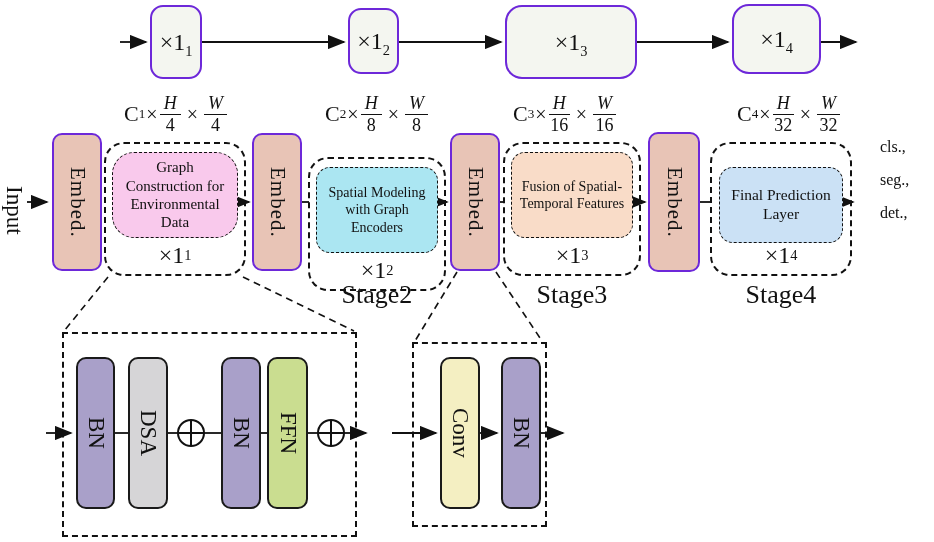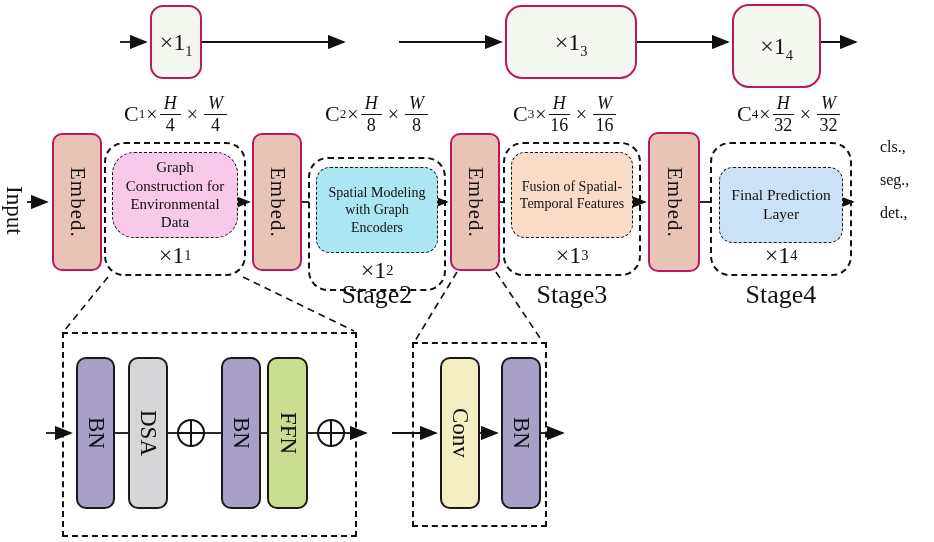--- a/index.html
+++ b/index.html
@@ -2,21 +2,21 @@
 <html><head>
 <meta charset="utf-8">
 <style>
   html,body{margin:0;padding:0;background:#fff;}
   .canvas{
     position:relative;width:934px;height:542px;background:#fff;overflow:hidden;
     font-family:"Liberation Serif","DejaVu Serif",serif;color:#111;
   }
   .overlay{position:absolute;left:0;top:0;width:934px;height:542px;pointer-events:none;}
   .box{
-    position:absolute;border:2px solid #be185d;display:flex;align-items:center;justify-content:center;
+    position:absolute;border:2px solid #6d28d9;display:flex;align-items:center;justify-content:center;
     box-sizing:border-box;
   }
   .topbox{border-radius:13px;font-size:24px;}
   .topbox.wide{border-radius:17px;}
   .embed{border-radius:10px;}
   .vtext{writing-mode:vertical-rl;text-orientation:mixed;}
   .embed .vtext{font-size:21px;letter-spacing:1px;}
   .inputlbl{position:absolute;font-size:23px;display:flex;align-items:center;justify-content:center;}
   .stage-outer{
     position:absolute;border:2px dashed #111;border-radius:20px;box-sizing:border-box;
@@ -110,24 +110,27 @@
     <g stroke="#111" stroke-width="1.8" fill="none">
       <line x1="392" y1="433" x2="436" y2="433" marker-end="url(#ah)"></line>
       <line x1="480" y1="433" x2="497" y2="433" marker-end="url(#ah)"></line>
       <line x1="541" y1="433" x2="563" y2="433" marker-end="url(#ah)"></line>
     </g>
   </svg>
 
   <div class="box topbox" style="left: 150px; top: 5px; width: 52px; height: 74px; background: rgb(244, 246, 240);">
     <span><span>×1</span><sub>1</sub></span>
   </div>
+  <div class="box topbox" style="left: 348px; top: 8px; width: 51px; height: 66px; background: rgb(244, 246, 240);">
+    <span><span>×1</span><sub>2</sub></span>
+  </div>
   <div class="box topbox wide" style="left: 505px; top: 5px; width: 132px; height: 74px; background: rgb(244, 246, 240);">
     <span><span>×1</span><sub>3</sub></span>
   </div>
-  <div class="box topbox wide" style="left: 732px; top: 4px; width: 89px; height: 84px; background: rgb(244, 246, 240);">
+  <div class="box topbox wide" style="left: 732px; top: 4px; width: 89px; height: 70px; background: rgb(244, 246, 240);">
     <span><span>×1</span><sub>4</sub></span>
   </div>
 
   <div class="dim" style="left:108px;top:90px;width:136px;">
     <span>C</span>
       <sub>1</sub>
       <span class="times">×</span>
     <span class="frac">
         <span class="fnum">H</span>
         <span class="fden">4</span>

